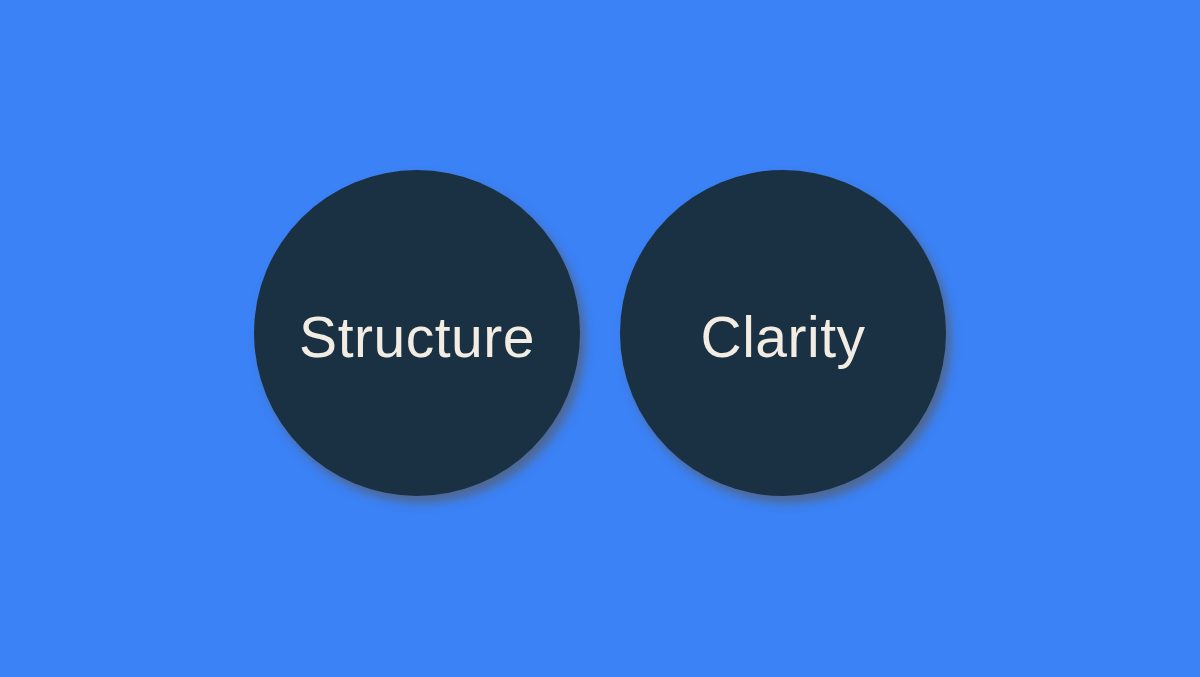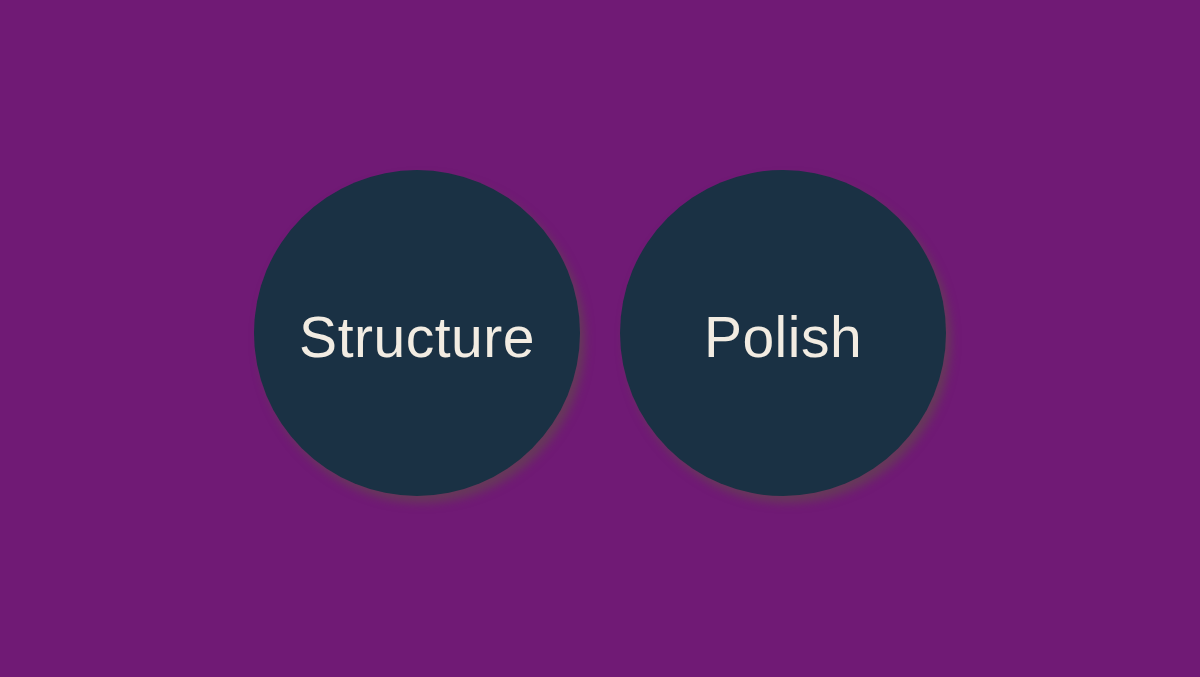--- a/index.html
+++ b/index.html
@@ -3,21 +3,21 @@
   <meta charset="utf-8">
   <style>
     html, body {
       margin: 0;
       padding: 0;
     }
     .slide {
       position: relative;
       width: 1200px;
       height: 677px;
-      background: #701a75;
+      background: #3b82f6;
       overflow: hidden;
       font-family: "Liberation Sans", sans-serif;
     }
     .circles-row {
       position: absolute;
       top: 170px;
       left: 0;
       width: 100%;
       display: flex;
       justify-content: center;
@@ -47,18 +47,18 @@
 <body>
 
 <div class="slide">
   <div class="circles-row">
 
     <div class="circle">
       <span class="circle-label">Structure</span>
     </div>
 
     <div class="circle">
-      <span class="circle-label">Polish</span>
+      <span class="circle-label">Clarity</span>
     </div>
 
 
   </div>
 </div>
 
 </body></html>

